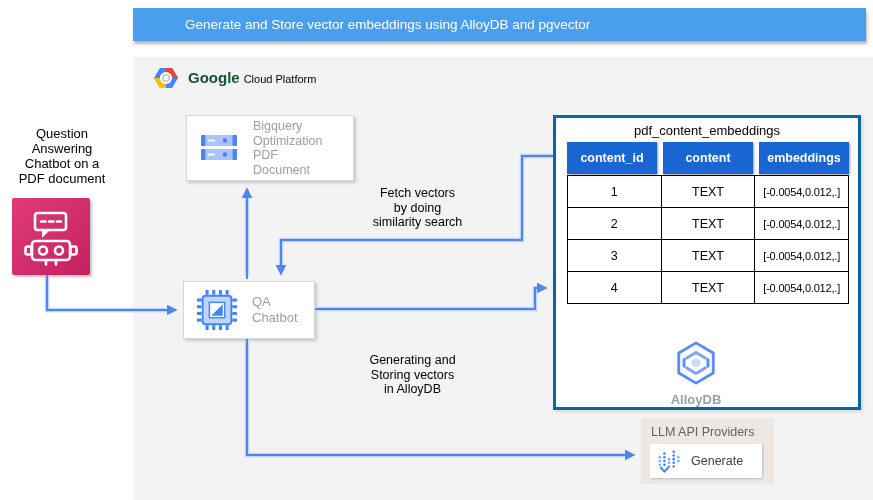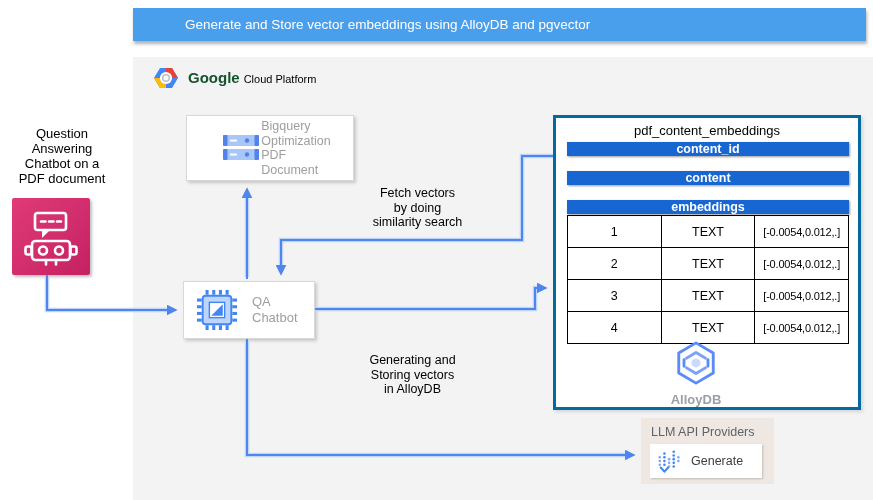--- a/index.html
+++ b/index.html
@@ -42,38 +42,38 @@
     background:linear-gradient(135deg,var(--chatbot_pink_light),var(--chatbot_pink_dark));
     box-shadow:2px 2px 3px rgba(0,0,0,0.25);
     display:flex;align-items:center;justify-content:center;
   }
   .node{
     position:absolute;background:#fff;border:1px solid #D8D8D8;
     box-shadow:2px 2px 3px rgba(0,0,0,0.18);
     display:flex;align-items:center;box-sizing:border-box;
   }
   .node .label{color:var(--gray_text);white-space:pre-line;}
-  .node-bigquery{left:186px;top:115px;width:168px;height:66px;padding-left:12px;justify-content:center;}
+  .node-bigquery{left:186px;top:115px;width:168px;height:66px;padding-left:12px;gap:14px;}
   .node-bigquery .label{font-size:12.5px;line-height:14.5px;}
   .node-qa{left:183px;top:281px;width:132px;height:58px;padding-left:12px;gap:14px;}
   .node-qa .label{font-size:13px;line-height:16px;}
   .edge-label{
     position:absolute;text-align:center;font-size:12.5px;line-height:14.5px;color:#000;
     white-space:pre-line;
   }
   .edge-label.fetch{left:355px;top:186px;width:125px;}
   .edge-label.store{left:350px;top:353px;width:125px;}
   .table-box{
     position:absolute;left:553px;top:115px;width:308px;height:295px;
     background:#fff;border:3px solid #0369a1;box-shadow:2px 2px 3px rgba(0,0,0,0.12);
     box-sizing:border-box;
   }
   .table-title{margin-top:5px;text-align:center;font-size:13px;color:#000;}
   .db-table{position:absolute;left:11px;top:24px;width:282px;}
-  .db-head{display:flex;gap:15px;flex-direction:column;}
+  .db-head{display:flex;gap:6px;}
   .db-head .hcell{
     flex:1;height:32px;background:var(--table_header_bg);color:#fff;font-weight:bold;
     font-size:12.5px;display:flex;align-items:center;justify-content:center;
     box-shadow:1px 1px 2px rgba(0,0,0,0.4);
   }
   .db-body{width:100%;border-collapse:collapse;margin-top:1px;table-layout:fixed;}
   .db-body td{
     border:1px solid #000;height:31px;text-align:center;font-size:12.5px;color:#000;
     padding:0;white-space:nowrap;overflow:hidden;
   }

